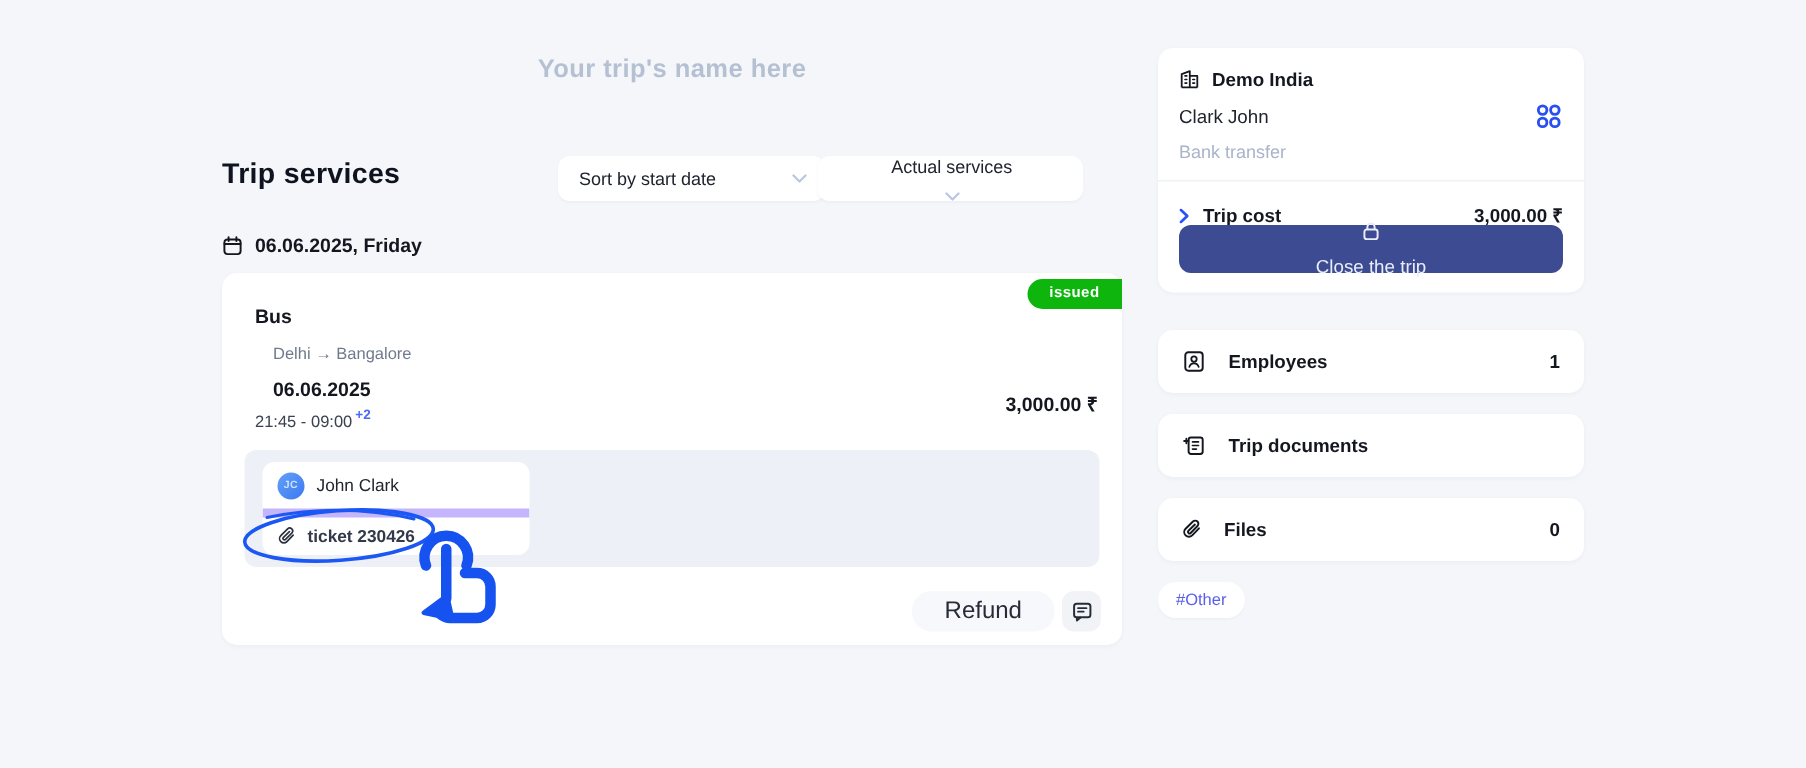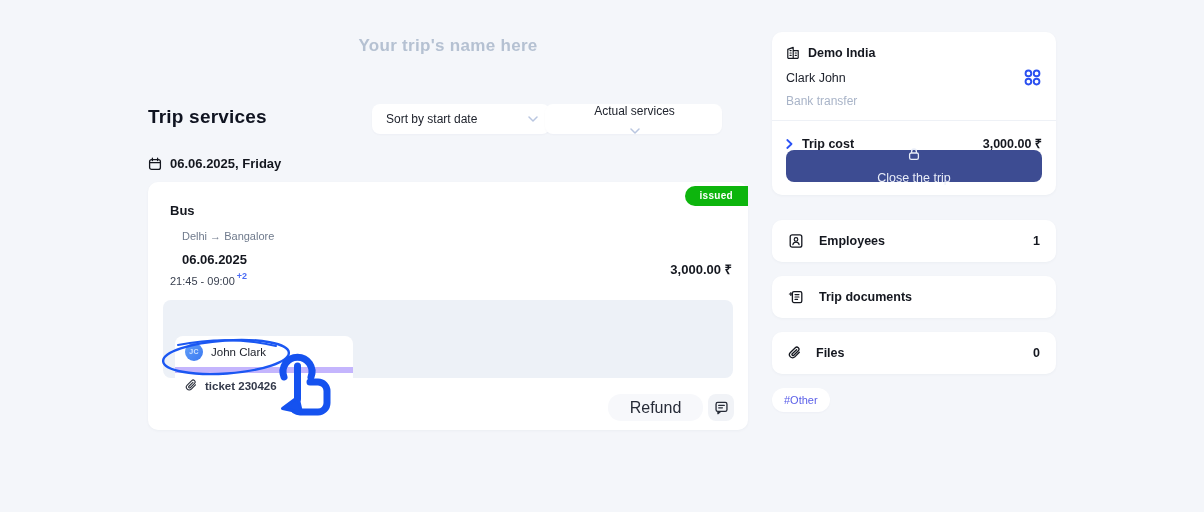--- a/index.html
+++ b/index.html
@@ -54,21 +54,21 @@
   .service-time { position:absolute; left:22px; top:90px; font-size:11px; color:#3a4150; }
   .service-time sup { font-size:9px; color:#4a6bf5; font-weight:600; position:relative; top:-1px; left:2px; }
   .service-price { position:absolute; right:16px; top:78px; font-size:13px; font-weight:800; }
 
   .passenger-panel {
     position:absolute; left:15px; top:118px; width:570px; height:78px;
     background:#edf1f7; border-radius:8px;
   }
   .passenger-block {
     position:absolute; left:12px; top:8px; width:178px; height:62px;
-    background:#fff; border-radius:8px; overflow:hidden;margin-top:28px;
+    background:#fff; border-radius:8px; overflow:hidden;
   }
   .passenger-row {
     height:31px; display:flex; align-items:center; gap:8px; padding:0 10px;
   }
   .passenger-row + .passenger-row { border-top:6px solid #c4b5fd;font-weight:bold; }
   .avatar {
     width:18px; height:18px; border-radius:50%;
     background:linear-gradient(135deg,#63a0f8,#3b79f2);
     color:#cfe2ff; font-size:7px; font-weight:700;
     display:flex; align-items:center; justify-content:center; letter-spacing:.3px;

